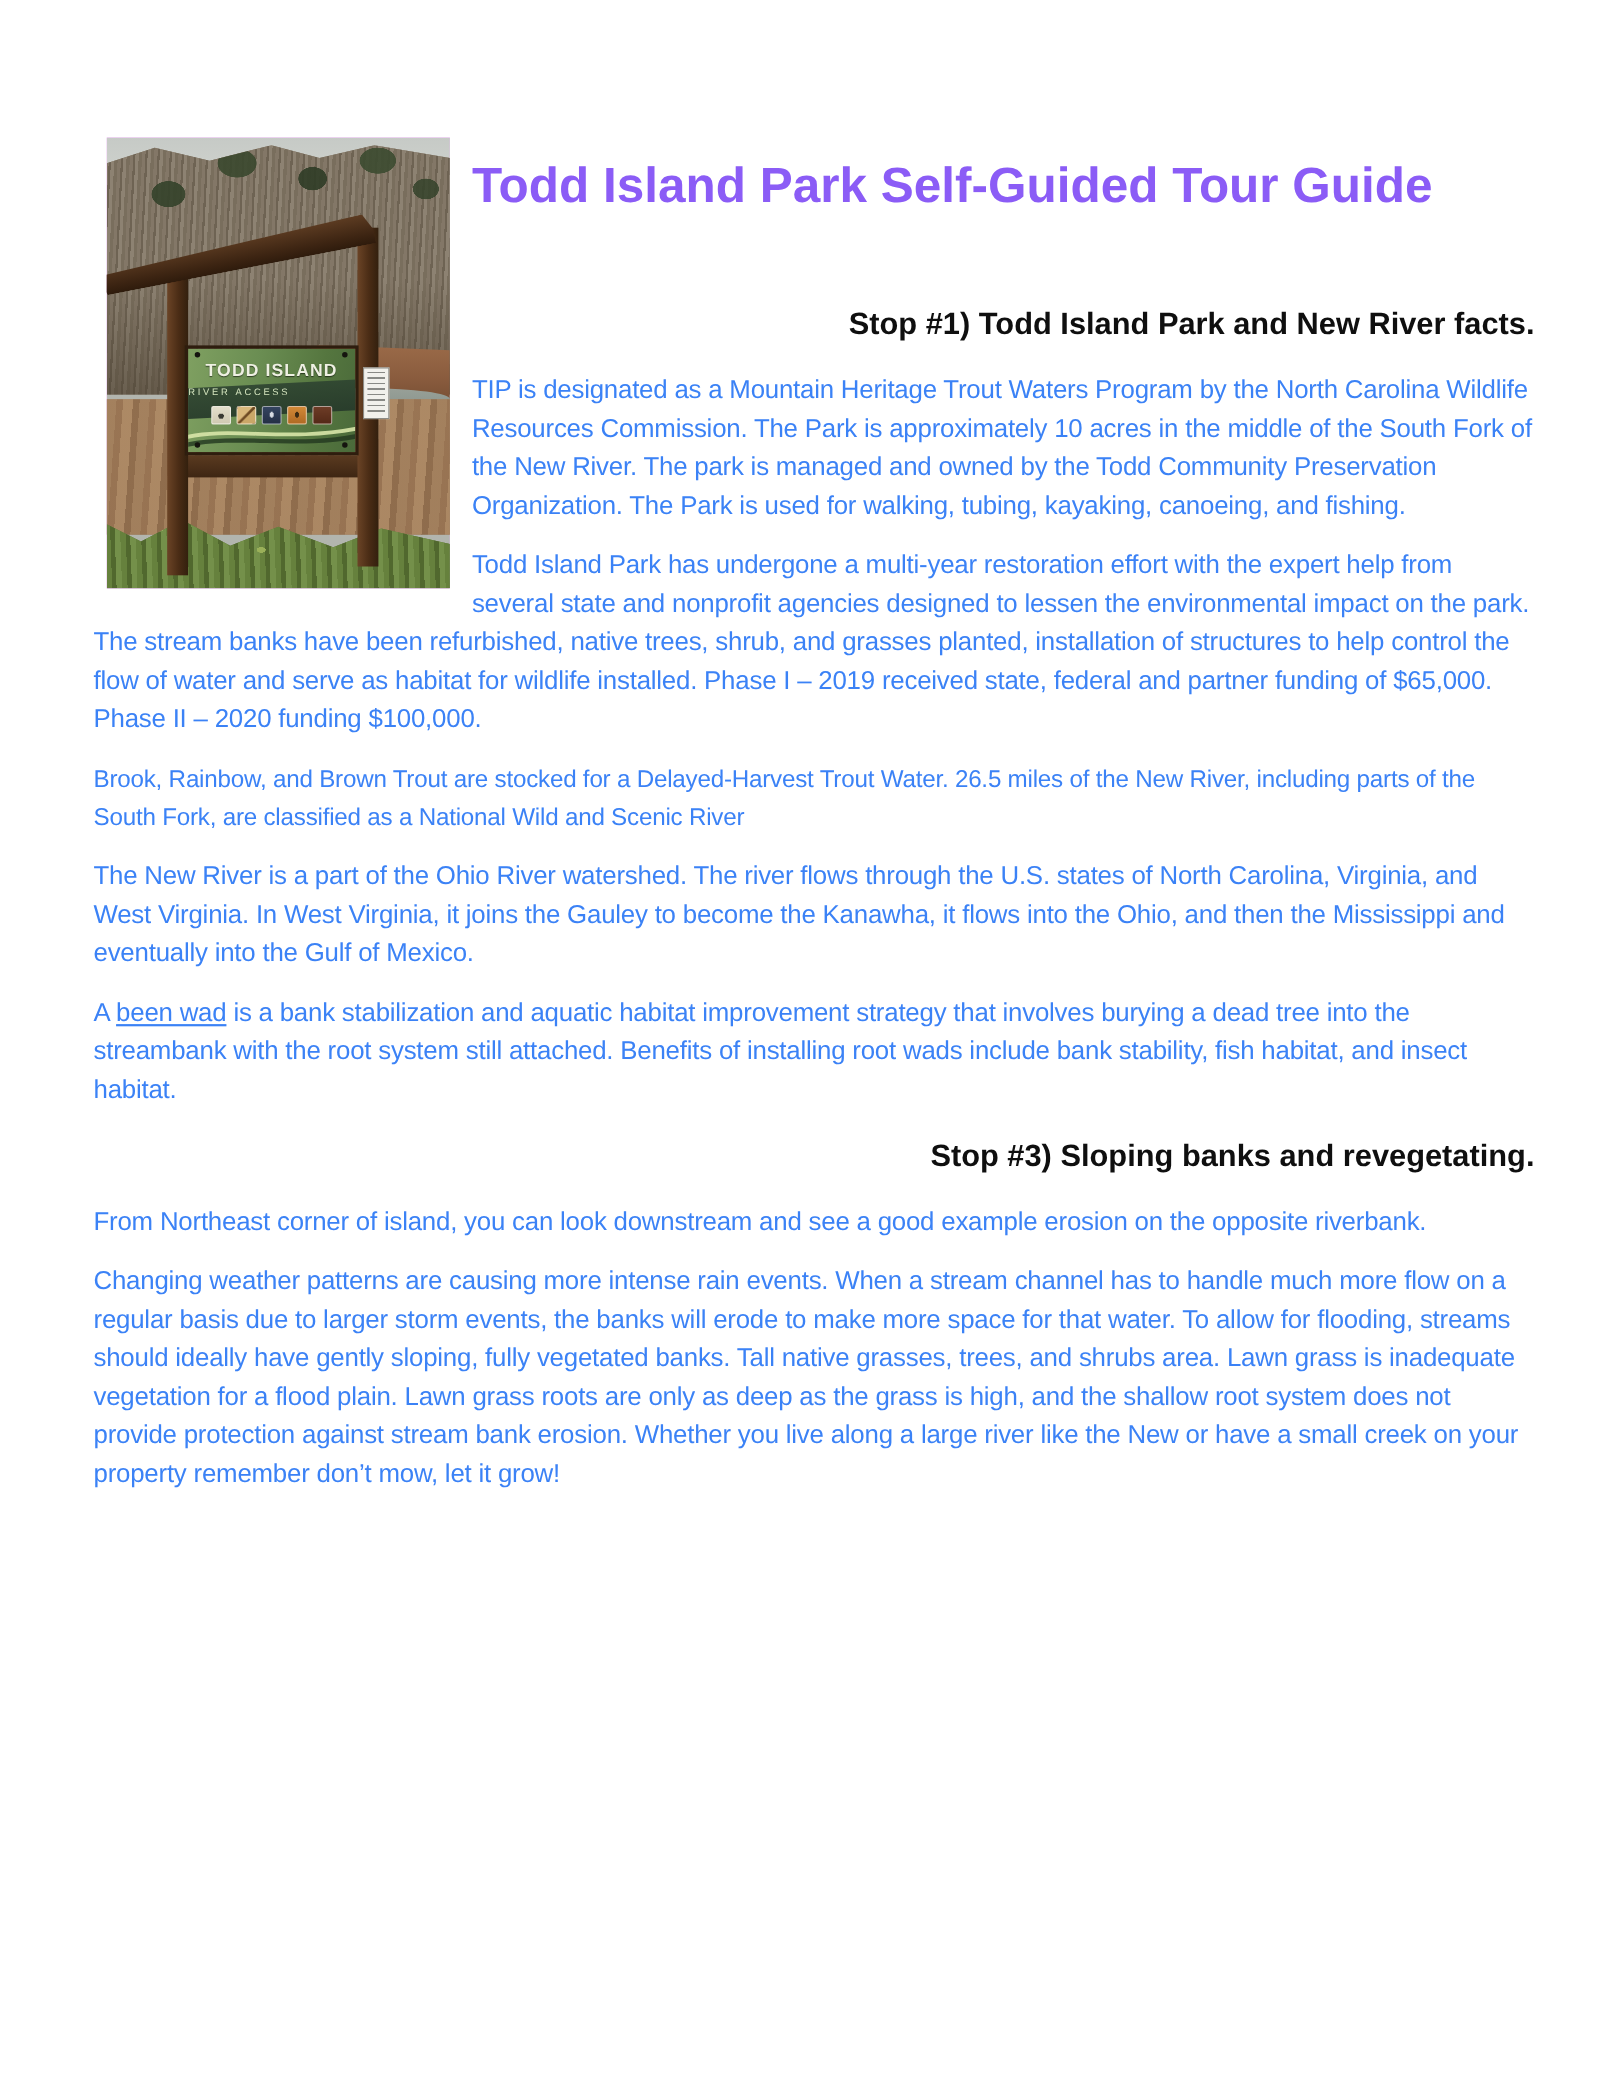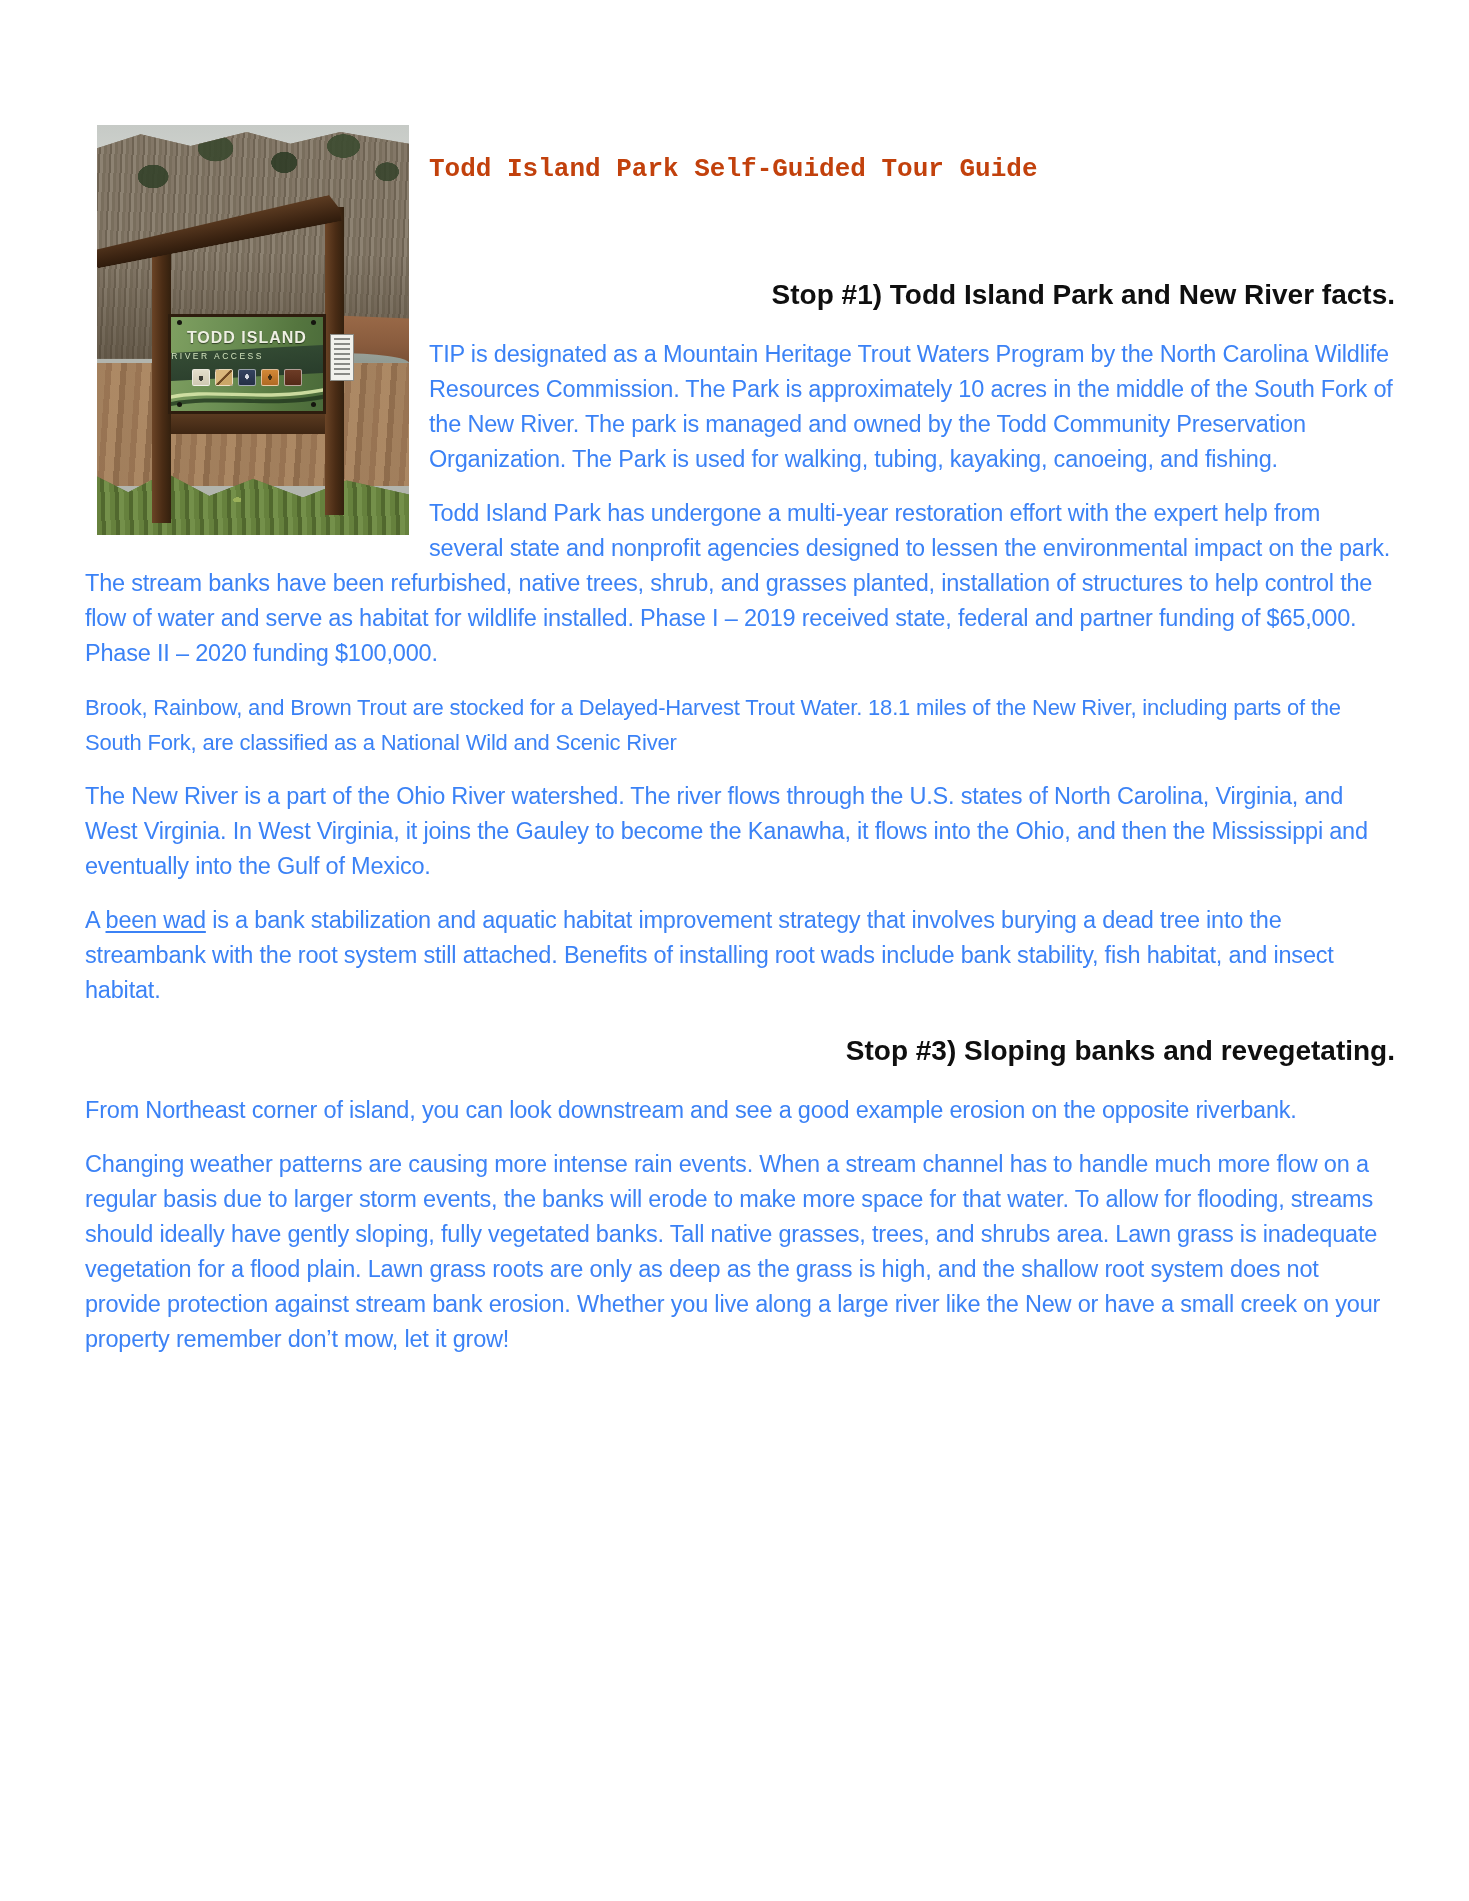--- a/index.html
+++ b/index.html
@@ -112,22 +112,22 @@
     background:#f1f1ec; border:1px solid #8c8c86; z-index:5;
     padding:3px 2px; box-sizing:border-box;
   }
   .ph-notice::before {
     content:""; position:absolute; left:3px; right:3px; top:3px; bottom:3px;
     background:repeating-linear-gradient(180deg, rgba(110,112,108,.8) 0 1.5px, transparent 1.5px 5px);
   }
 
   
   h1.doc-title {
-    font-size:26px; line-height:44px; font-weight:700; color:#c2410c;
-    margin:22px 0 0 0; letter-spacing:0;font-family:Liberation Mono, monospace;
+    font-size:45px; line-height:44px; font-weight:700; color:#8b5cf6;
+    margin:22px 0 0 0; letter-spacing:0;
   }
   #doc-body h2 {
     font-size:28px; line-height:35px; font-weight:700; color:#0f0f0f;
     margin:25px 0;
     text-align:right;
   }
   #doc-body > h2:first-child { margin-top:86px; }
   #doc-body p {
     font-size:23.5px; line-height:35px; margin:19px 0; color:#3b82f6;
     letter-spacing:-0.2px;
@@ -170,21 +170,21 @@
       </div>
       <div class="ph-notice"></div>
     </figure>
 
     <h1 class="doc-title">Todd Island Park Self-Guided Tour Guide</h1>
 
     <div id="doc-body">
         <h2>Stop #1) Todd Island Park and New River facts.</h2>
         <p><span>TIP is designated as a Mountain Heritage Trout Waters Program by the North Carolina Wildlife Resources Commission. The Park is approximately 10 acres in the middle of the South Fork of the New River. The park is managed and owned by the Todd Community Preservation Organization.  The Park is used for walking, tubing, kayaking, canoeing, and fishing.</span></p>
         <p><span>Todd Island Park has undergone a multi-year restoration effort with the expert help from several state and nonprofit agencies designed to lessen the environmental impact on the park. The stream banks have been refurbished, native trees, shrub, and grasses planted, installation of structures to help control the flow of water and serve as habitat for wildlife installed.   Phase I – 2019 received state, federal and partner funding of $65,000. Phase II – 2020 funding $100,000.</span></p>
-        <p class="small"><span>Brook, Rainbow, and Brown Trout are stocked for a Delayed-Harvest Trout Water. 18.1 miles of the New River, including parts of the South Fork, are classified as a National Wild and Scenic River</span></p>
+        <p class="small"><span>Brook, Rainbow, and Brown Trout are stocked for a Delayed-Harvest Trout Water. 26.5 miles of the New River, including parts of the South Fork, are classified as a National Wild and Scenic River</span></p>
         <p><span>The New River is a part of the Ohio River watershed. The river flows through the U.S. states of North Carolina, Virginia, and West Virginia. In West Virginia, it joins the Gauley to become the Kanawha, it flows into the Ohio, and then the Mississippi and eventually into the Gulf of Mexico.</span></p>
         <p><span>A </span><span class="u">been wad</span><span> is a bank stabilization and aquatic habitat improvement strategy that involves burying a dead tree into the streambank with the root system still attached. Benefits of installing root wads include bank stability, fish habitat, and insect habitat.</span></p>
         <h2>Stop #3) Sloping banks and revegetating.</h2>
         <p><span>From Northeast corner of island, you can look downstream and see a good example erosion on the opposite riverbank.</span></p>
         <p><span>Changing weather patterns are causing more intense rain events. When a stream channel has to handle much more flow on a regular basis due to larger storm events, the banks will erode to make more space for that water. To allow for flooding, streams should ideally have gently sloping, fully vegetated banks. Tall native grasses, trees, and shrubs area. Lawn grass is inadequate vegetation for a flood plain. Lawn grass roots are only as deep as the grass is high, and the shallow root system does not provide protection against stream bank erosion. Whether you live along a large river like the New or have a small creek on your property remember don’t mow, let it grow!</span></p>
       </div>
 
   </div>
 </div>
 

